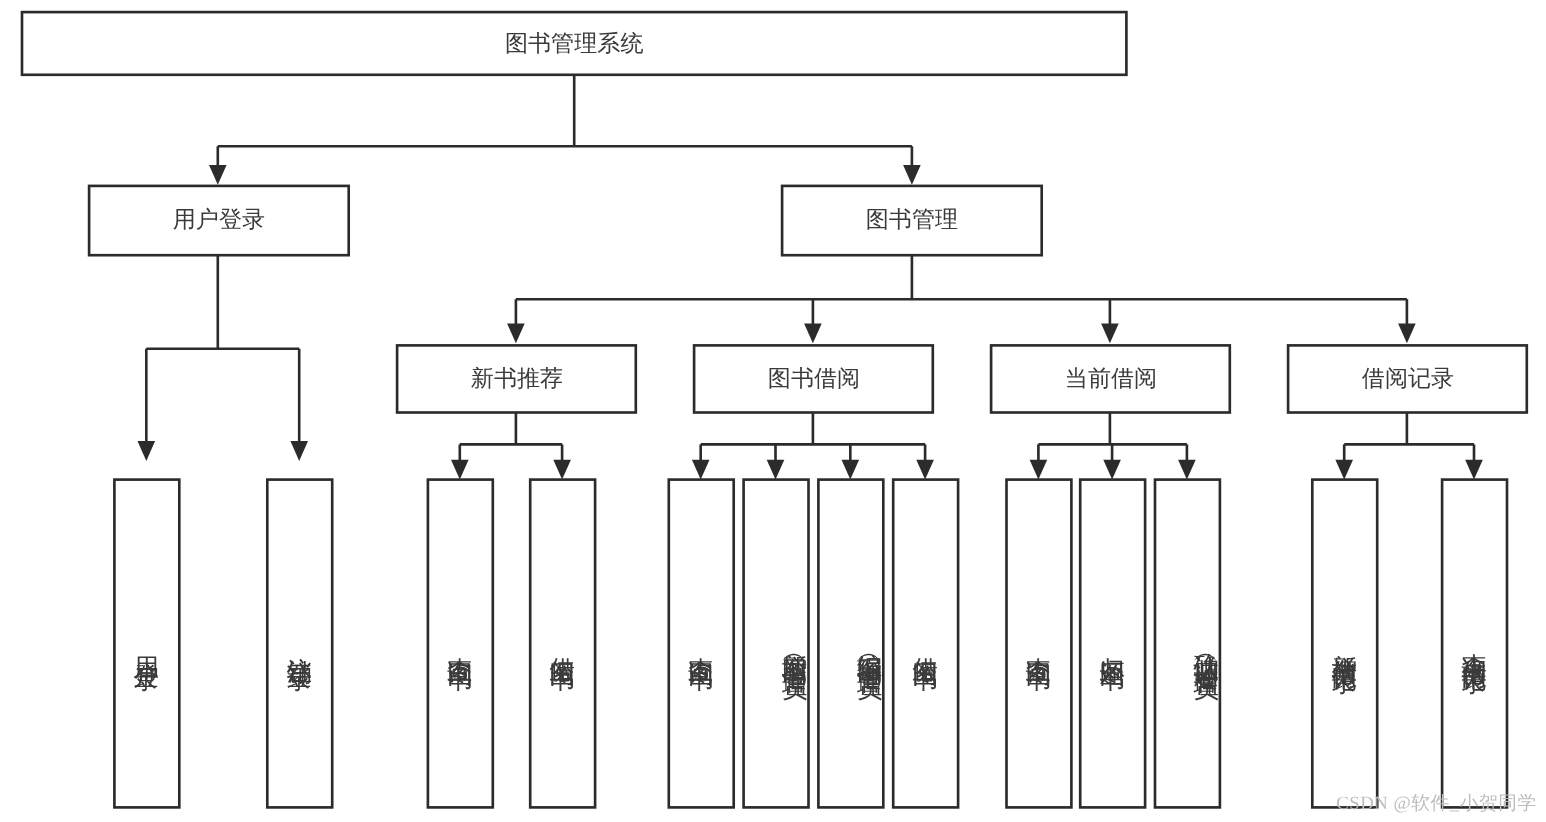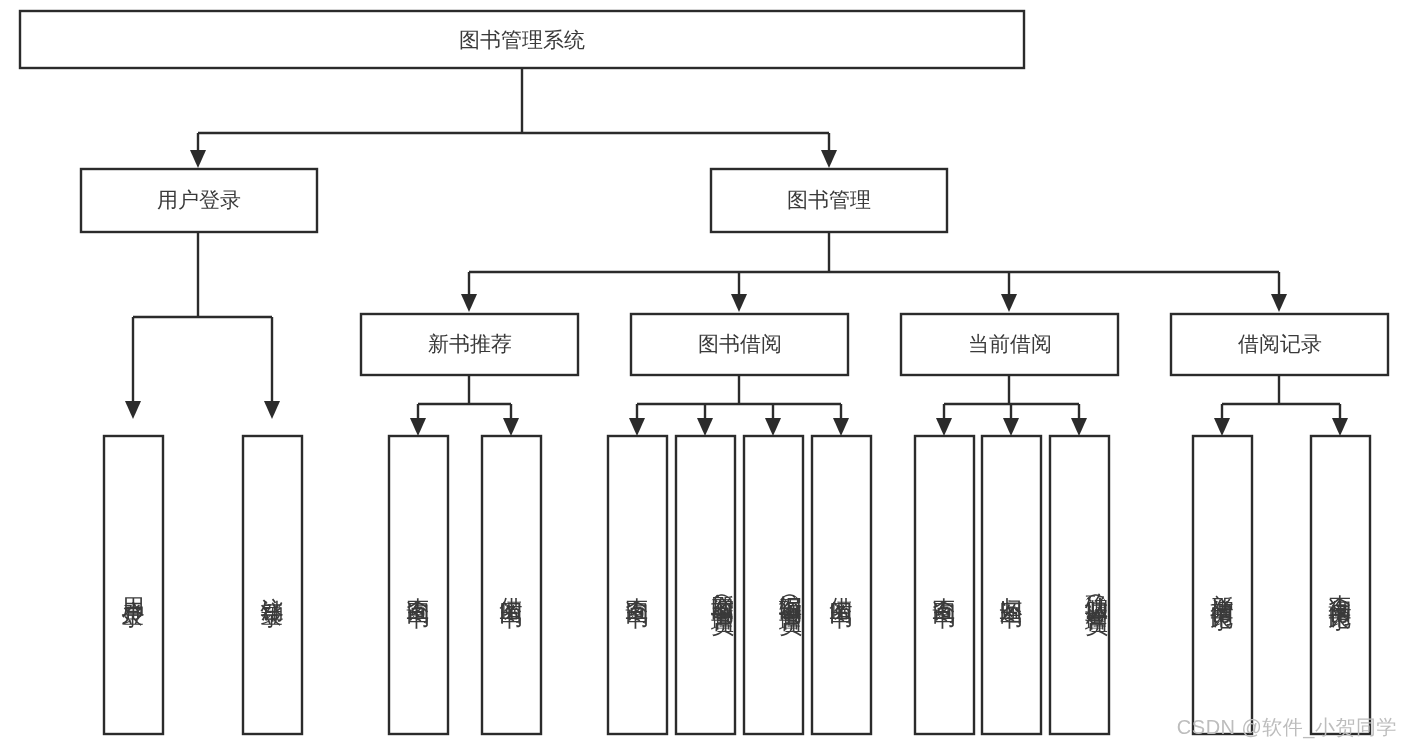--- a/index.html
+++ b/index.html
@@ -54,22 +54,22 @@
     align-items: center;
     justify-content: center;
     text-align: center;
     white-space: nowrap;
     pointer-events: none;
   }
   #watermark {
     position: absolute;
     right: 8px;
     bottom: 6px;
-    font-family: Liberation Sans, sans-serif;
-    font-size: 20px;
+    font-family: Liberation Serif, serif;
+    font-size: 17px;
     color: #bdbdbd;
     letter-spacing: 0.5px;
     user-select: none;
     text-align: right;
   }
 </style>
 </head>
 <body>
 
 <svg id="diagram" viewBox="0 0 1405 747">

